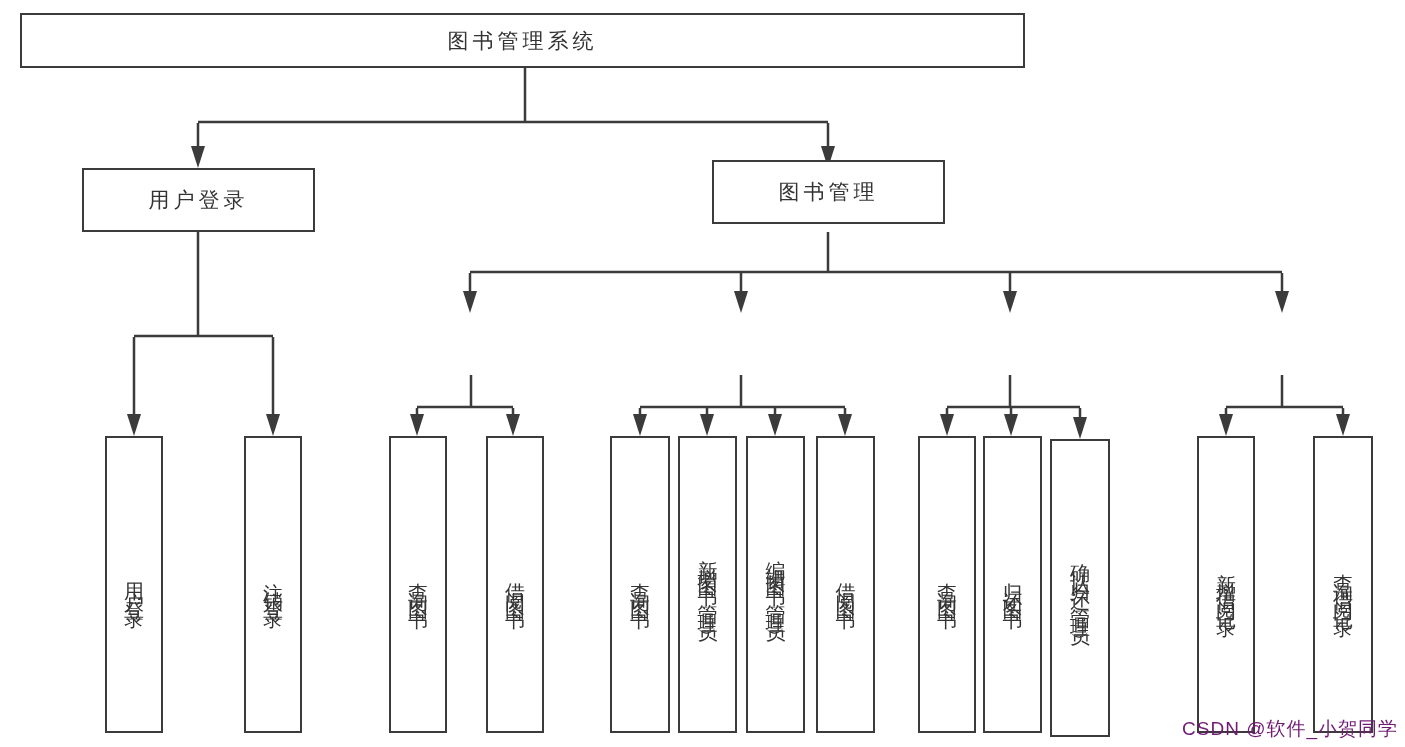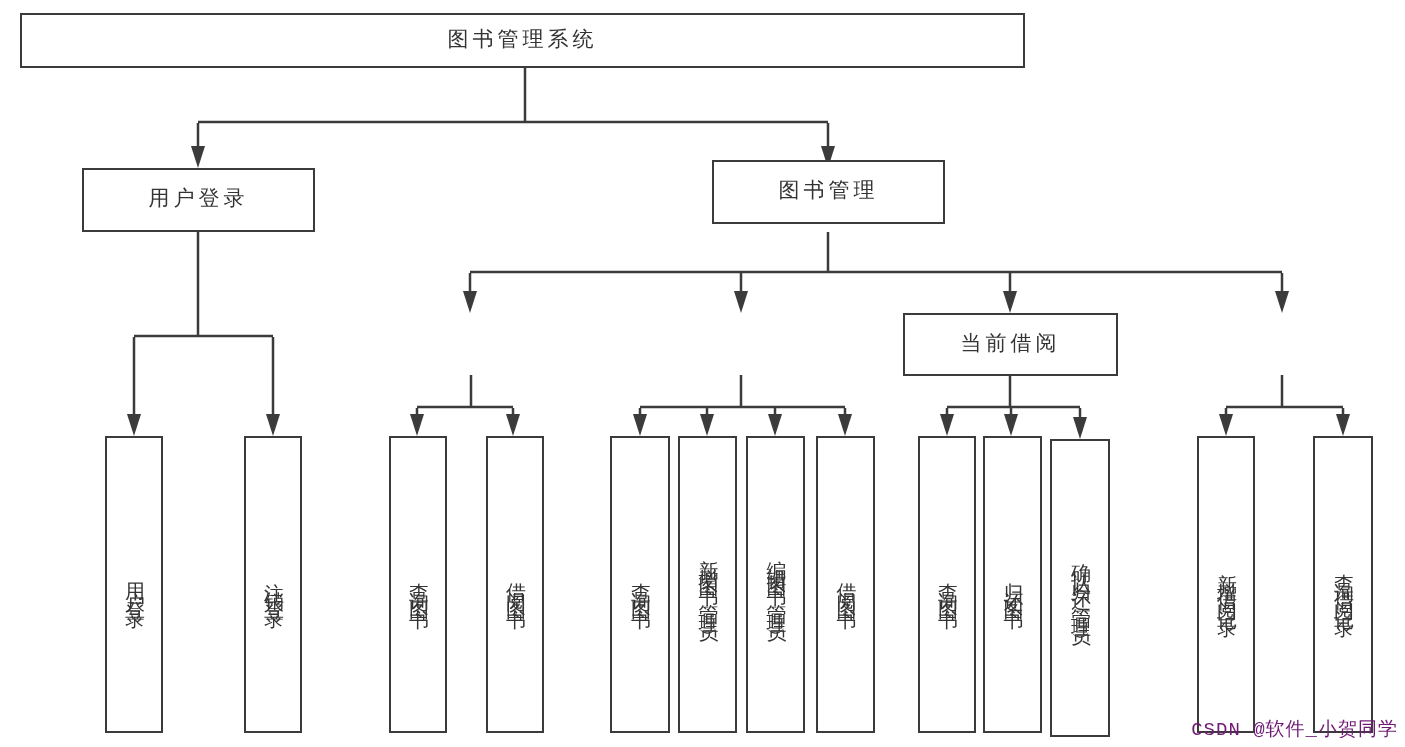--- a/index.html
+++ b/index.html
@@ -1,20 +1,20 @@
 <!DOCTYPE html>
 <html><head>
 <meta charset="utf-8">
 <style>
   html,body{margin:0;padding:0;background:#fff;}
   .canvas{
     position:relative;
     width:1405px;height:747px;
     background:#ffffff;
-    font-family:Liberation Mono, monospace;
+    font-family:Liberation Sans, sans-serif;
     color:#333333;
     overflow:hidden;
   }
   .connector-svg{position:absolute;left:0;top:0;width:1405px;height:747px;}
   .node{
     position:absolute;
     box-sizing:content-box;
     border:2px solid #3b3b3b;
     background:#ffffff;
     display:flex;align-items:center;justify-content:center;
@@ -72,21 +72,20 @@
       <polygon points="1219,414 1233,414 1226,436"></polygon>
       <polygon points="1336,414 1350,414 1343,436"></polygon>
     </g>
   </svg>
 
   <div class="node hnode" style="left:20px;top:13px;width:1001px;height:51px">图书管理系统</div>
 
   <div class="node hnode" style="left:82px;top:168px;width:229px;height:60px">用户登录</div>
   <div class="node hnode" style="left:712px;top:160px;width:229px;height:60px">图书管理</div>
 
-  <div class="node hnode" style="left:903px;top:313px;width:211px;height:59px">当前借阅</div>
 
   <div class="node vnode" style="left:105px;top:436px;width:54px;height:293px">用户登录</div>
   <div class="node vnode" style="left:244px;top:436px;width:54px;height:293px">注销登录</div>
 
   <div class="node vnode" style="left:389px;top:436px;width:54px;height:293px">查询图书</div>
   <div class="node vnode" style="left:486px;top:436px;width:54px;height:293px">借阅图书</div>
 
   <div class="node vnode" style="left:610px;top:436px;width:56px;height:293px">查询图书</div>
   <div class="node vnode" style="left:678px;top:436px;width:55px;height:293px">新增图书（管理员）</div>
   <div class="node vnode" style="left:746px;top:436px;width:55px;height:293px">编辑图书（管理员）</div>

